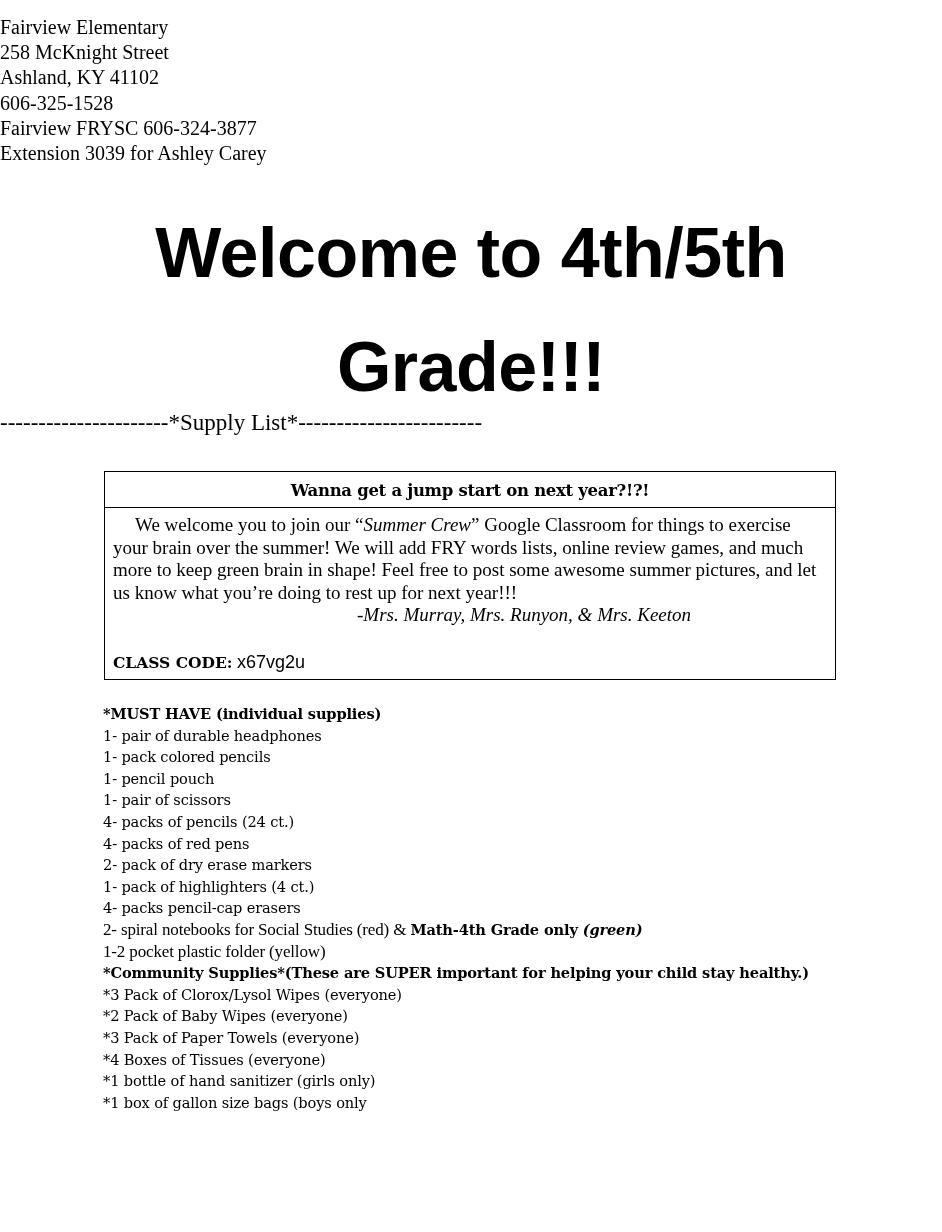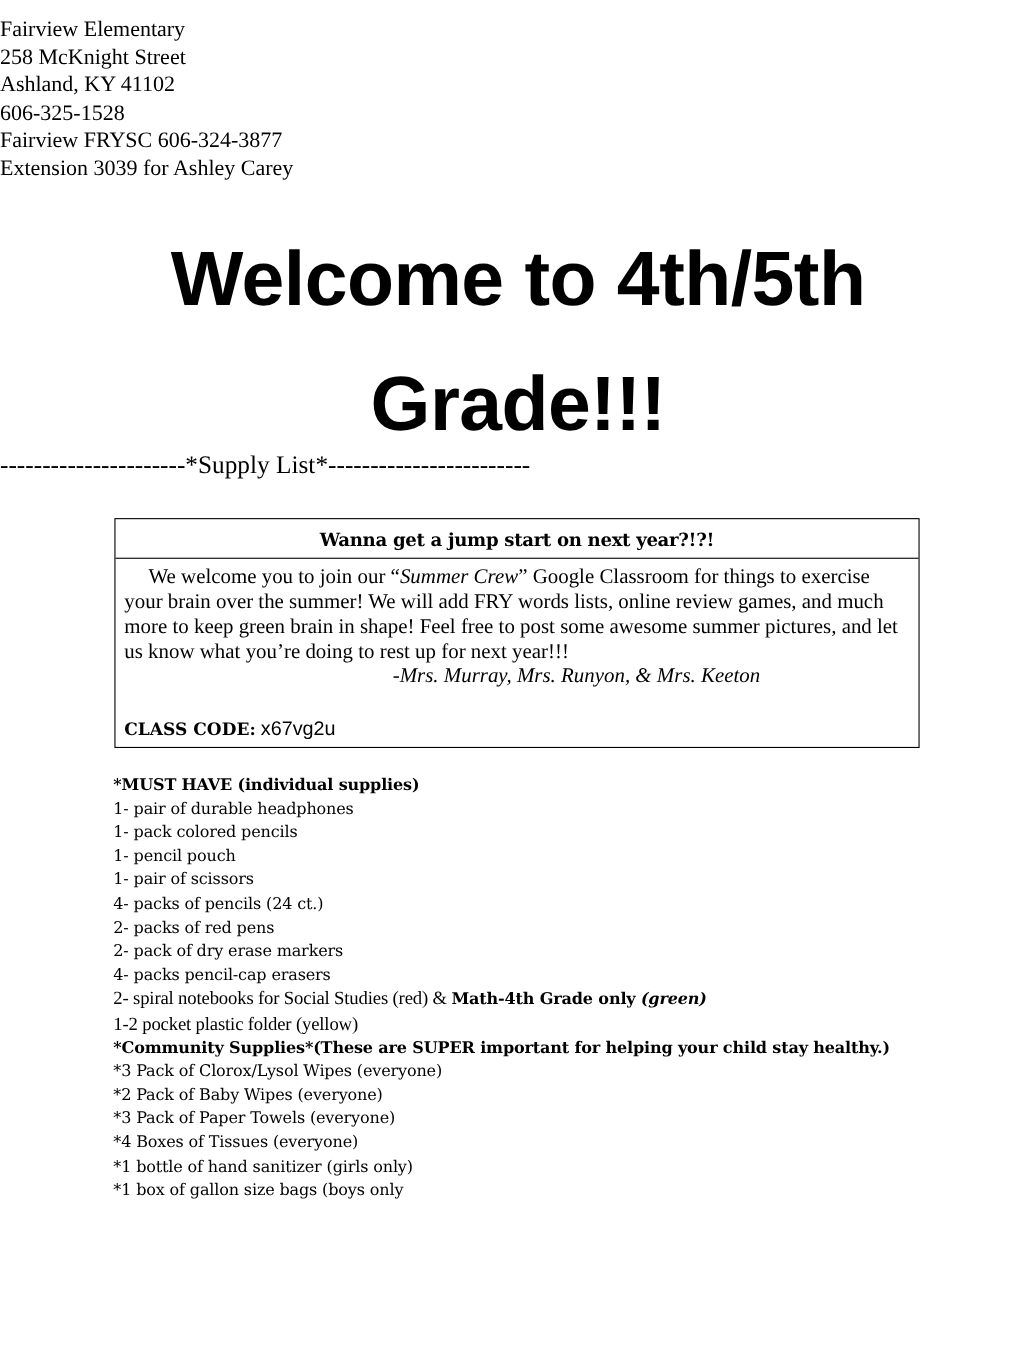--- a/index.html
+++ b/index.html
@@ -144,22 +144,23 @@
   </div>
 </div>
 
 <div class="list">
   <div class="heading">*MUST HAVE (individual supplies)</div>
   <div>1- pair of durable headphones</div>
   <div>1- pack colored pencils</div>
   <div>1- pencil pouch</div>
   <div>1- pair of scissors</div>
   <div>4- packs of pencils (24 ct.)</div>
-  <div>2- packs of red pens</div>
+  <div>4- packs of red pens</div>
   <div>2- pack of dry erase markers</div>
+  <div>1- pack of highlighters (4 ct.)</div>
   <div>4- packs pencil-cap erasers</div>
   <div><span class="narrow">2- spiral notebooks for Social Studies (red) &amp; </span><span class="bold">Math-4th Grade only </span><span class="bolditalic">(green)</span></div>
   <div class="narrow">1-2 pocket plastic folder (yellow)</div>
   <div class="heading wrap">*Community Supplies*(These are SUPER important for helping your child stay healthy.)</div>
   <div>*3 Pack of Clorox/Lysol Wipes (everyone)</div>
   <div>*2 Pack of Baby Wipes (everyone)</div>
   <div>*3 Pack of Paper Towels (everyone)</div>
   <div>*4 Boxes of Tissues (everyone)</div>
   <div>*1 bottle of hand sanitizer (girls only)</div>
   <div>*1 box of gallon size bags (boys only</div>

